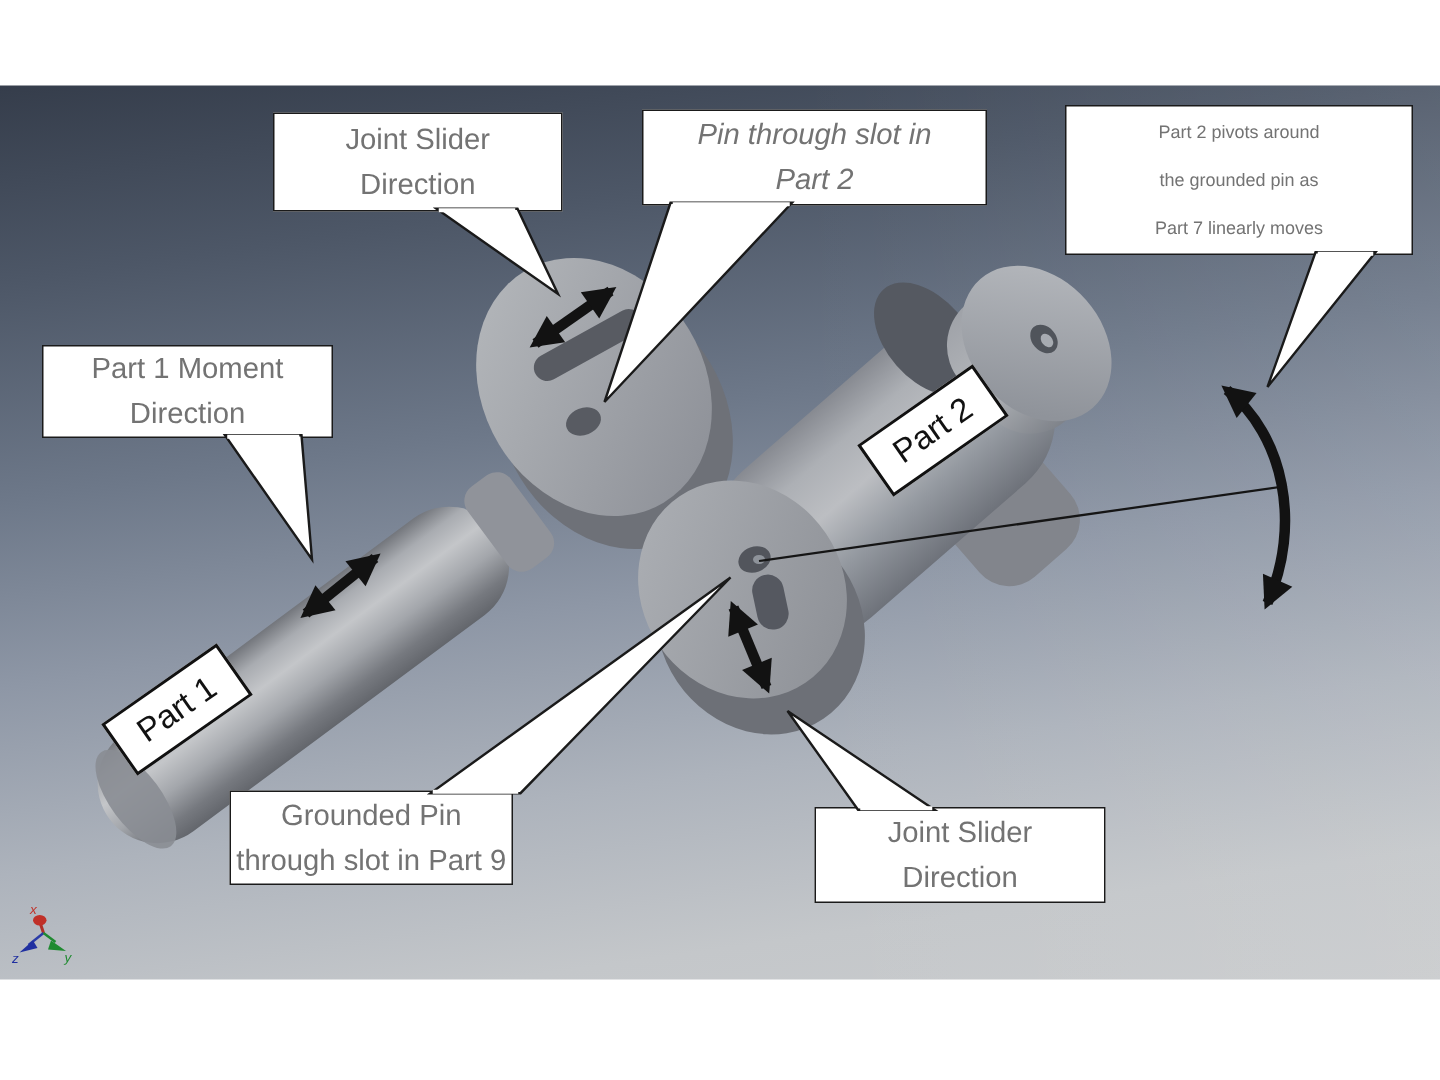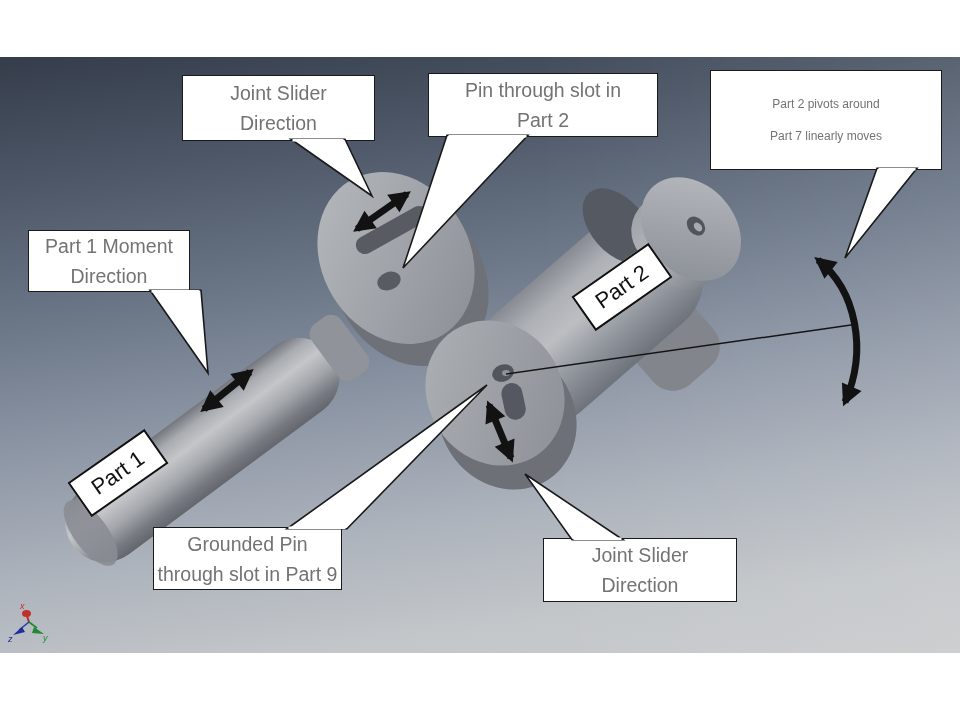--- a/index.html
+++ b/index.html
@@ -8,23 +8,23 @@
   #viewport{position:absolute;left:0;top:57px;width:960px;height:596px;
     background:
       linear-gradient(90deg, rgba(255,255,255,0) 55%, rgba(255,255,255,0.07) 100%),
       linear-gradient(172deg, #353d4b 0%, #4d5767 18%, #6d7889 38%, #8e97a6 55%, #adb3bc 72%, #c4c7ca 88%, #c9cbcd 100%);}
   svg.layer{position:absolute;left:0;top:0;width:960px;height:720px;pointer-events:none;}
   .callout{position:absolute;box-sizing:border-box;background:#ffffff;border:1.6px solid #1a1a1a;
     color:#737373;display:flex;flex-direction:column;justify-content:center;align-items:center;
     text-align:center;font-size:19.5px;line-height:30px;}
   .callout.three{font-size:12px;line-height:32px;}
   #callout-joint-slider-top{left:182px;top:75px;width:193px;height:66px;}
-  #callout-pin-through-slot{left:428px;top:73px;width:230px;height:64px;}
+  #callout-pin-through-slot{left:428px;top:73px;width:230px;height:64px;font-style:italic;}
   #callout-pivot-note{left:710px;top:70px;width:232px;height:100px;}
-  #callout-part1-moment{left:28px;top:230px;width:162px;height:62px;text-align:center;}
+  #callout-part1-moment{left:28px;top:230px;width:194px;height:62px;text-align:center;}
   #callout-grounded-pin{left:153px;top:527px;width:189px;height:63px;}
   #callout-joint-slider-bottom{left:543px;top:538px;width:194px;height:64px;}
   .part-label{position:absolute;box-sizing:border-box;background:#ffffff;border:2px solid #111111;
     color:#111111;display:flex;justify-content:center;align-items:center;font-size:22px;
     transform:rotate(-35deg);}
   #label-part1{left:71px;top:452px;width:94px;height:42px;}
   #label-part2{left:575px;top:266px;width:94px;height:42px;}
 </style>
 </head>
 <body>
@@ -126,20 +126,21 @@
   <div class="callout" id="callout-joint-slider-top">
     <div>Joint Slider</div>
     <div>Direction</div>
   </div>
   <div class="callout" id="callout-pin-through-slot">
     <div>Pin through slot in</div>
     <div>Part 2</div>
   </div>
   <div class="callout three" id="callout-pivot-note">
     <div>Part 2 pivots around</div>
+    <div>the grounded pin as</div>
     <div>Part 7 linearly moves</div>
   </div>
   <div class="callout" id="callout-part1-moment">
     <div>Part 1 Moment</div>
     <div>Direction</div>
   </div>
   <div class="callout" id="callout-grounded-pin">
     <div>Grounded Pin</div>
     <div>through slot in Part 9</div>
   </div>

